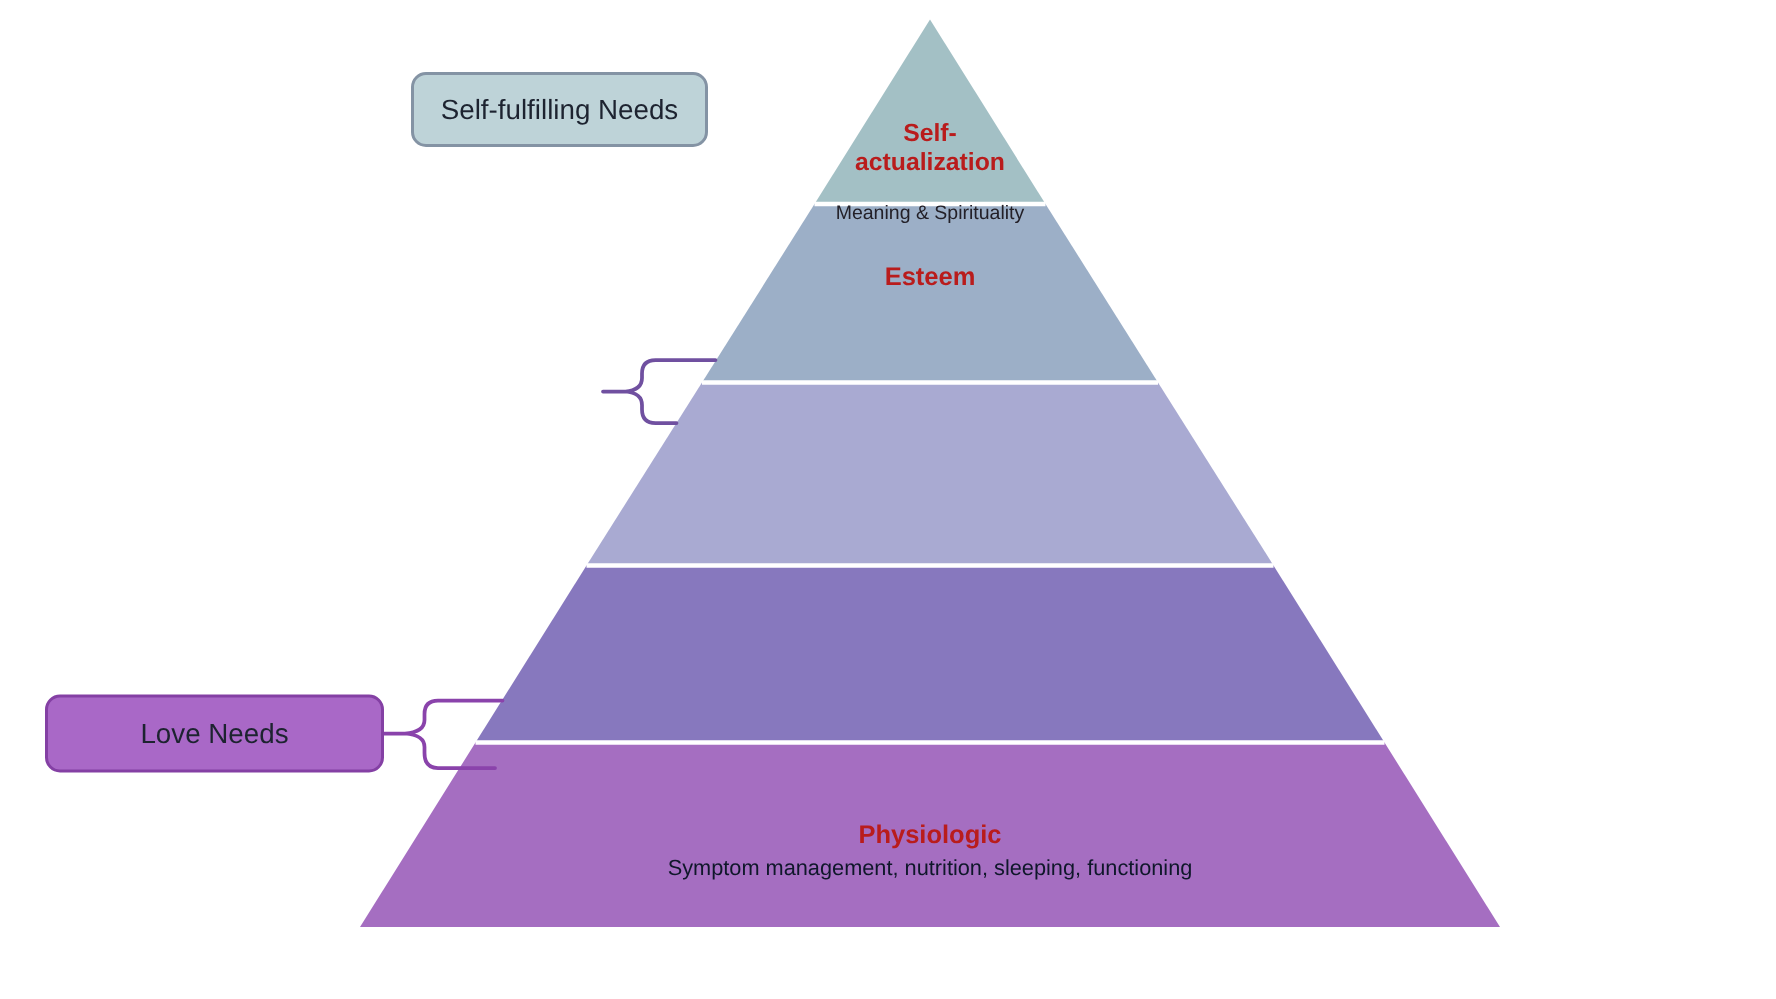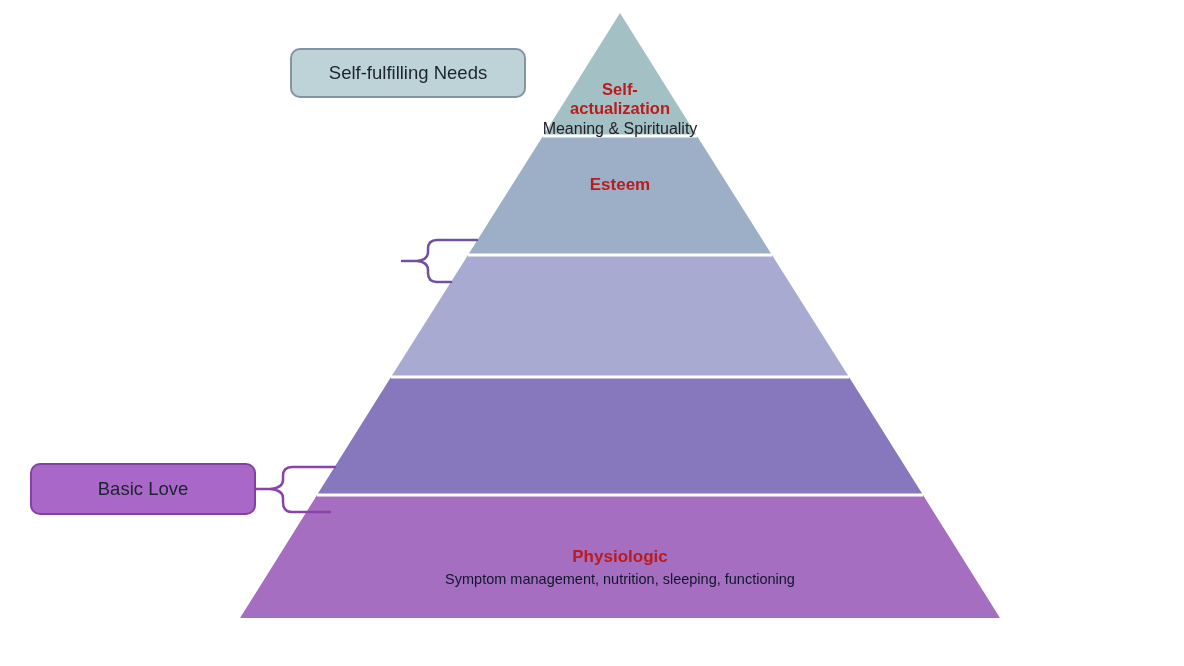--- a/index.html
+++ b/index.html
@@ -27,36 +27,36 @@
     text-align: center;
   }
   .lvl-sub {
     font-size: 14.5px;
     line-height: 1.25;
     color: #232028;
     white-space: pre-line;
     margin-top: 3px;
   }
   .level-text.l1 .lvl-title { font-size: 16.5px; }
-  .level-text.l1 .lvl-sub   { font-size: 16px; margin-top: 1px; }
+  .level-text.l1 .lvl-sub   { font-size: 13px; margin-top: 16px; }
   .level-text.l5 .lvl-sub   { color: #0f172a; }
 
   .side-label {
     position: absolute;
     border-radius: 10px;
     display: flex;
     align-items: center;
     justify-content: center;
     font-size: 18.5px;
     color: #1d2330;
     border-style: solid;
     border-width: 2px;
     box-sizing: border-box;
   }
-  #lbl-self-fulfilling { left: 290px; top: 48px;  width: 236px; height: 50px; }
+  #lbl-self-fulfilling { left: 274px; top: 48px;  width: 198px; height: 50px; }
   #lbl-psychological   { left: 176px; top: 234px; width: 226px; height: 56px; border-width: 2.5px; }
   #lbl-basic           { left: 30px;  top: 463px; width: 226px; height: 52px; border-width: 2.5px; }
 </style>
 </head>
 <body>
 
 <div class="stage">
 
   <svg width="1184" height="666" viewBox="0 0 1184 666">
 
@@ -96,16 +96,16 @@
     <div class="lvl-title">Physiologic</div>
     <div class="lvl-sub">Symptom management, nutrition, sleeping, functioning</div>
   </div>
 
   <div class="side-label" id="lbl-self-fulfilling" style="background-color: rgb(190, 211, 216); border-color: rgb(132, 147, 164);">
     <span>Self-fulfilling Needs</span>
   </div>
 
 
   <div class="side-label" id="lbl-basic" style="background-color: rgb(169, 104, 199); border-color: rgb(132, 64, 164);">
-    <span>Basic Love</span>
+    <span>Love Needs</span>
   </div>
 
 </div>
 
 </body></html>

